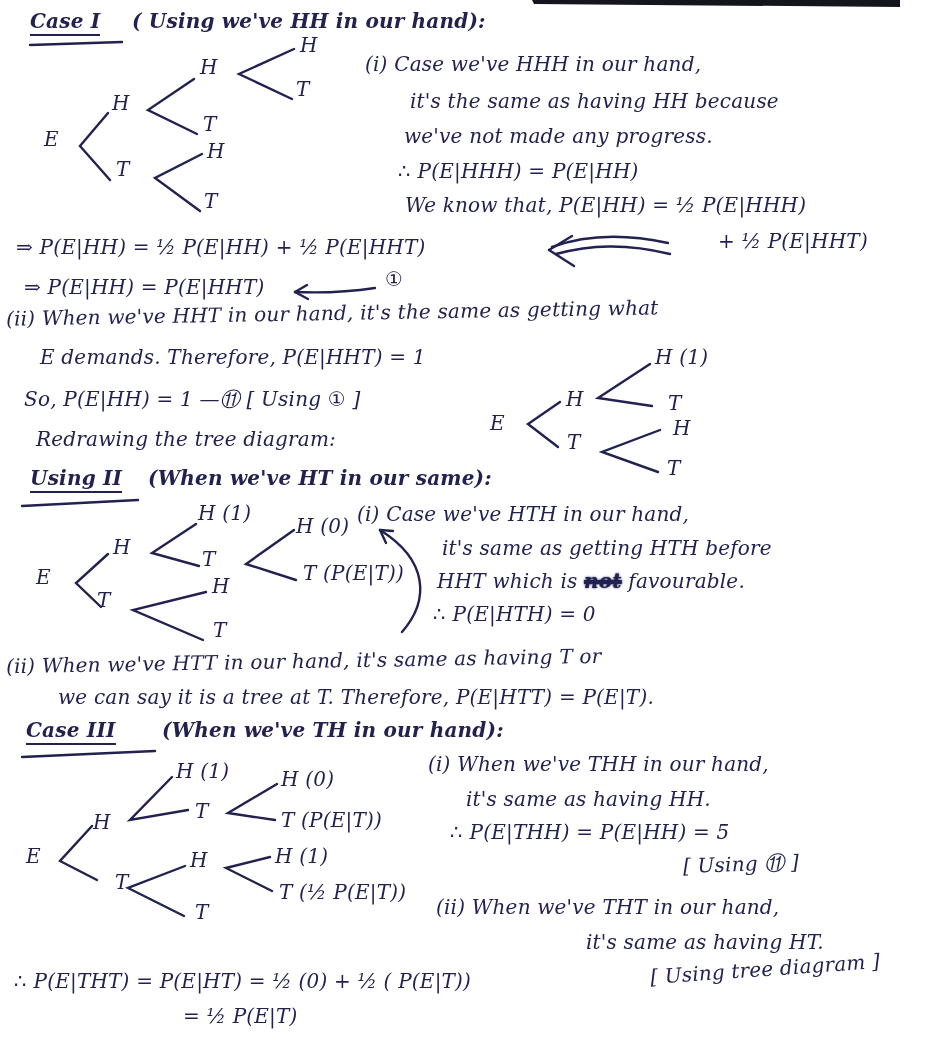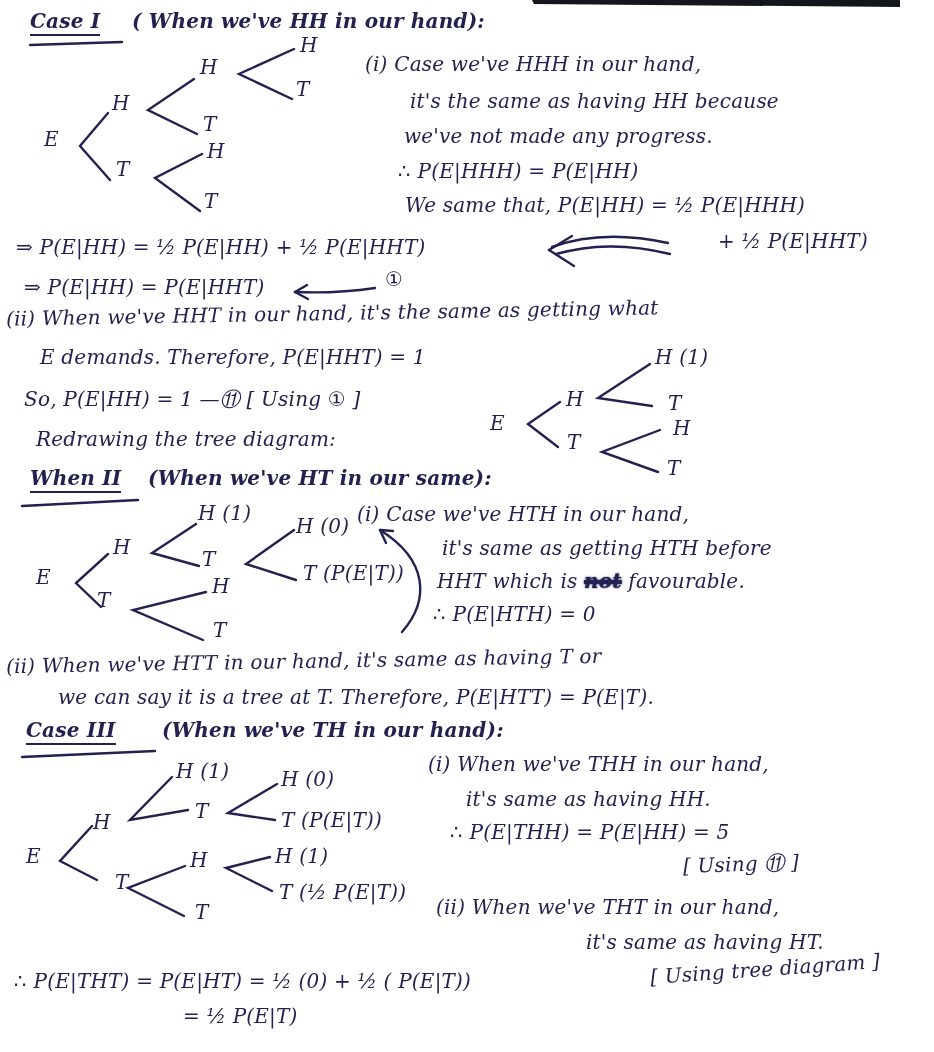--- a/index.html
+++ b/index.html
@@ -79,57 +79,57 @@
   <g>
     <path d="M92,826 L60,861 L97,880"></path>
     <path d="M172,777 L130,820 L188,810"></path>
     <path d="M277,784 L228,813 L275,820"></path>
     <path d="M185,866 L128,888 L184,916"></path>
     <path d="M270,857 L226,868 L272,891"></path>
   </g>
 </svg>
 
 <span class="hw hd title-underline" style="left:30px;top:10px">Case I</span>
-<span class="hw hd" style="left:132px;top:10px">( When we've HH in our hand):</span>
+<span class="hw hd" style="left:132px;top:10px">( Using we've HH in our hand):</span>
 
 <span class="hw tl" style="left:44px;top:128px">E</span>
 <span class="hw tl" style="left:112px;top:92px">H</span>
 <span class="hw tl" style="left:116px;top:158px">T</span>
 <span class="hw tl" style="left:200px;top:56px">H</span>
 <span class="hw tl" style="left:203px;top:113px">T</span>
 <span class="hw tl" style="left:300px;top:34px">H</span>
 <span class="hw tl" style="left:296px;top:78px">T</span>
 <span class="hw tl" style="left:207px;top:140px">H</span>
 <span class="hw tl" style="left:204px;top:190px">T</span>
 
 <span class="hw" style="left:365px;top:53px">(i) Case we've HHH in our hand,</span>
 <span class="hw" style="left:410px;top:90px">it's the same as having HH because</span>
 <span class="hw" style="left:404px;top:125px">we've not made any progress.</span>
 <span class="hw" style="left:398px;top:160px">∴ P(E|HHH) = P(E|HH)</span>
-<span class="hw" style="left:405px;top:194px">We same that, P(E|HH) = ½ P(E|HHH)</span>
+<span class="hw" style="left:405px;top:194px">We know that, P(E|HH) = ½ P(E|HHH)</span>
 <span class="hw" style="left:718px;top:230px">+ ½ P(E|HHT)</span>
 
 <span class="hw" style="left:16px;top:236px">⇒ P(E|HH) = ½ P(E|HH) + ½ P(E|HHT)</span>
 <span class="hw" style="left:24px;top:276px">⇒ P(E|HH) = P(E|HHT)</span>
 <span class="hw" style="left:385px;top:268px">①</span>
 
 <span class="hw tilt1" style="left:6px;top:302px">(ii) When we've HHT in our hand, it's the same as getting what</span>
 <span class="hw" style="left:40px;top:346px">E demands. Therefore, P(E|HHT) = 1</span>
 <span class="hw" style="left:24px;top:388px">So, P(E|HH) = 1 —⑪  [ Using ① ]</span>
 <span class="hw" style="left:36px;top:428px">Redrawing the tree diagram:</span>
 
 <span class="hw tl" style="left:490px;top:412px">E</span>
 <span class="hw tl" style="left:566px;top:388px">H</span>
 <span class="hw tl" style="left:567px;top:431px">T</span>
 <span class="hw tl" style="left:655px;top:346px">H (1)</span>
 <span class="hw tl" style="left:668px;top:392px">T</span>
 <span class="hw tl" style="left:673px;top:417px">H</span>
 <span class="hw tl" style="left:667px;top:457px">T</span>
 
-<span class="hw hd title-underline" style="left:30px;top:467px">When II</span>
+<span class="hw hd title-underline" style="left:30px;top:467px">Using II</span>
 <span class="hw hd" style="left:148px;top:467px">(When we've HT in our same):</span>
 
 <span class="hw tl" style="left:36px;top:566px">E</span>
 <span class="hw tl" style="left:113px;top:536px">H</span>
 <span class="hw tl" style="left:97px;top:589px">T</span>
 <span class="hw tl" style="left:198px;top:502px">H (1)</span>
 <span class="hw tl" style="left:202px;top:548px">T</span>
 <span class="hw tl" style="left:296px;top:515px">H (0)</span>
 <span class="hw tl" style="left:303px;top:562px">T (P(E|T))</span>
 <span class="hw tl" style="left:212px;top:575px">H</span>

